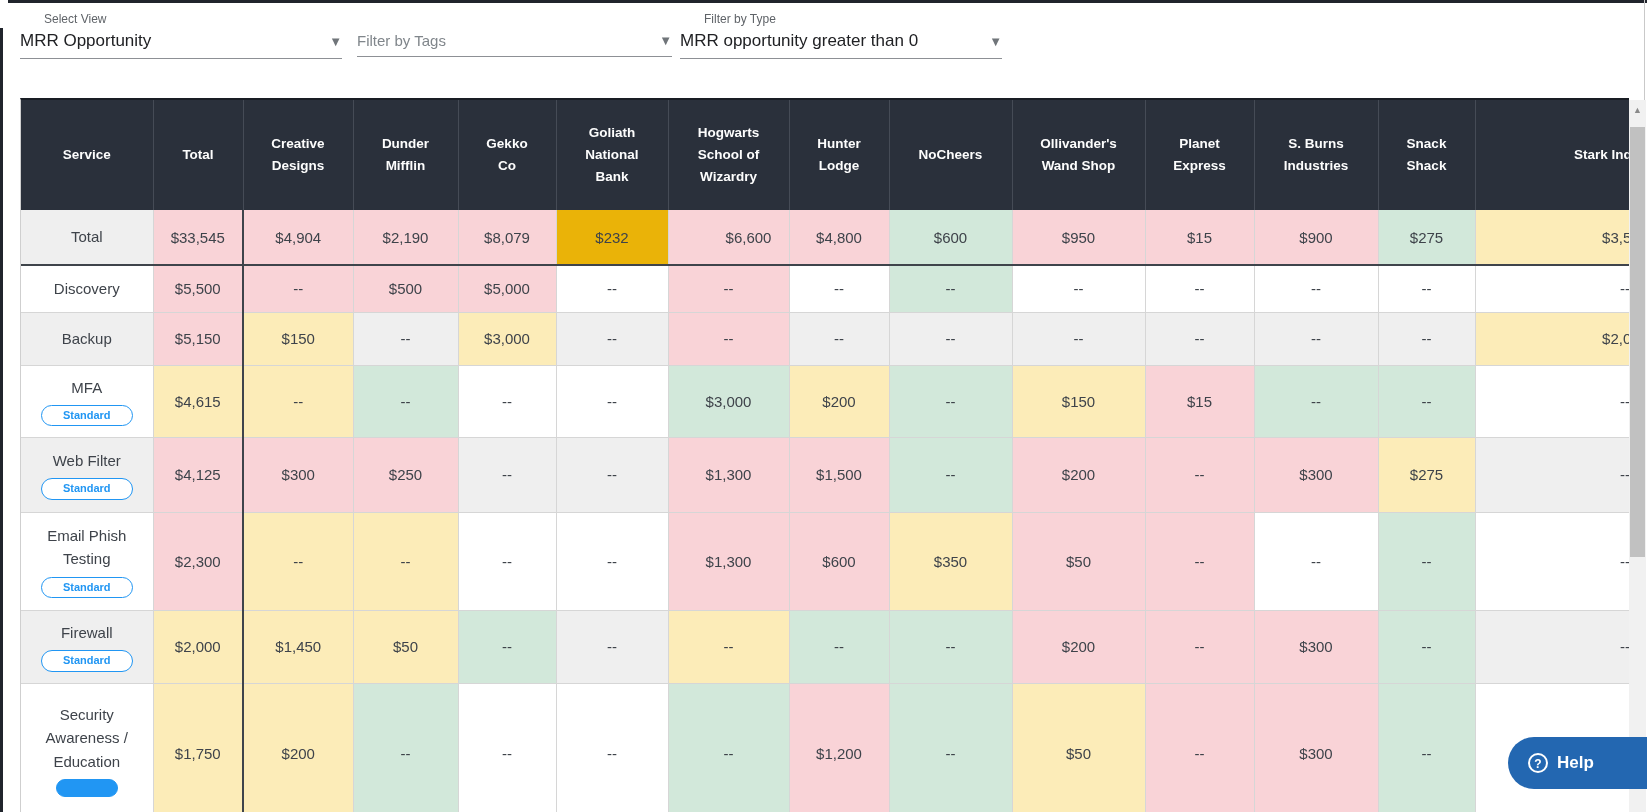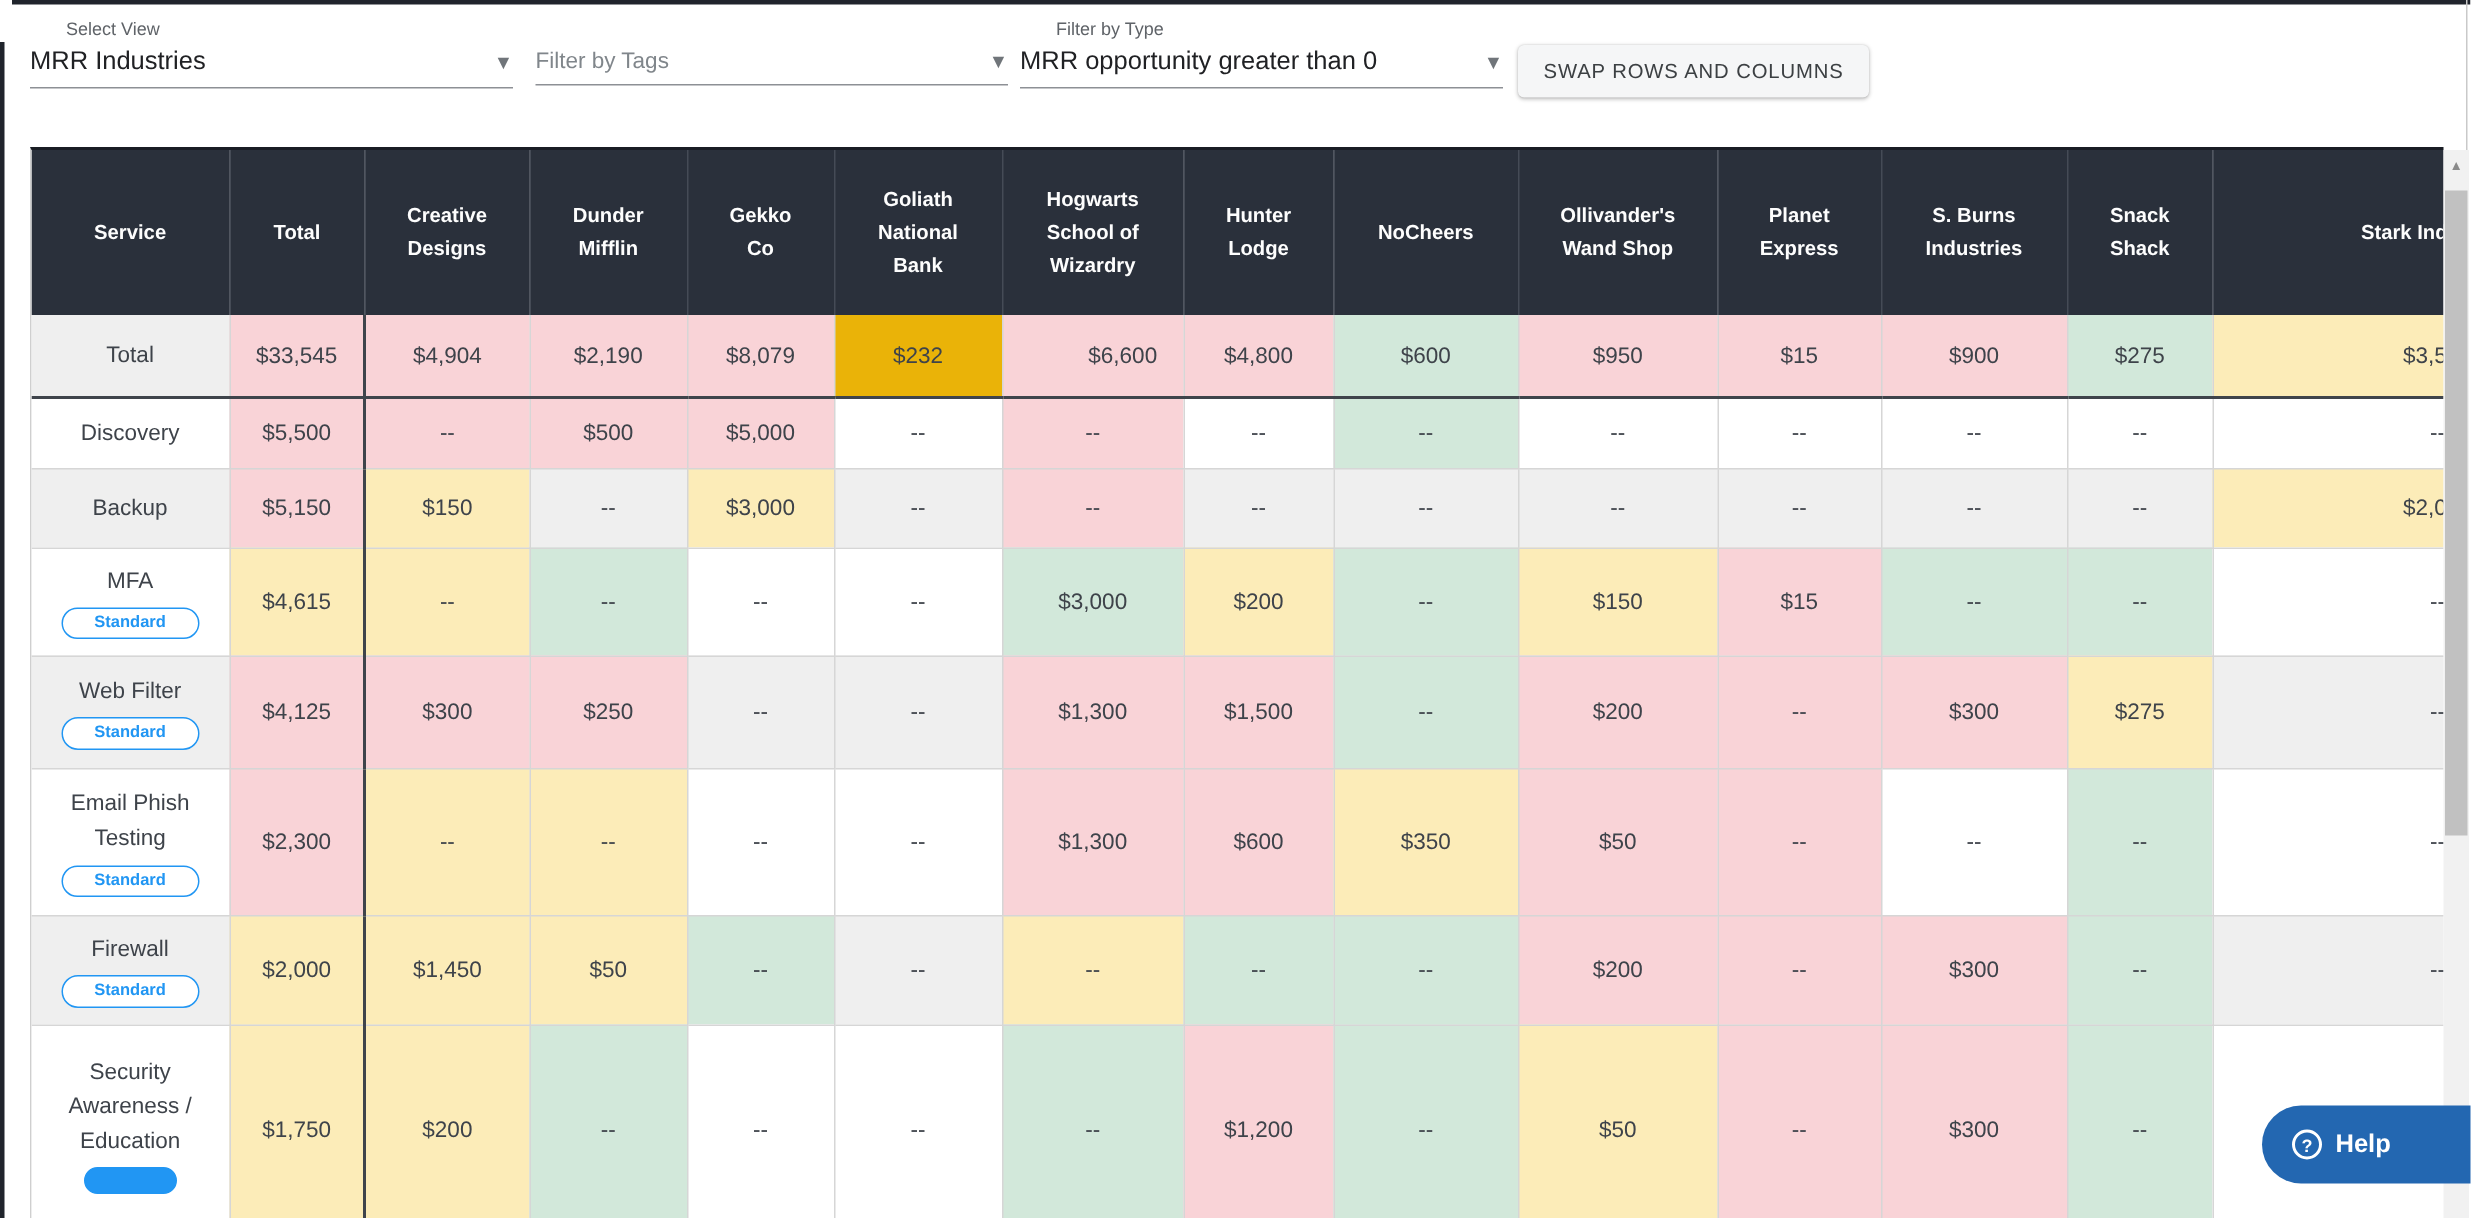--- a/index.html
+++ b/index.html
@@ -82,38 +82,37 @@
 <body>
 
 <div class="top-edge"></div>
 <div class="left-edge"></div>
 <div class="right-edge"></div>
 
 <div class="toolbar">
   <div class="field" id="f-view">
     <div class="lbl">Select View</div>
     <div class="val-row">
-      <span class="val">MRR Industries</span>
+      <span class="val">MRR Opportunity</span>
       <span class="caret">▼</span>
     </div>
   </div>
   <div class="field" id="f-tags">
     <div class="val-row">
       <span class="val placeholder">Filter by Tags</span>
       <span class="caret">▼</span>
     </div>
   </div>
   <div class="field" id="f-type">
     <div class="lbl">Filter by Type</div>
     <div class="val-row">
       <span class="val">MRR opportunity greater than 0</span>
       <span class="caret">▼</span>
     </div>
   </div>
-  <button class="swap-btn">SWAP ROWS AND COLUMNS</button>
 </div>
 
 <div class="table-wrap">
   <table id="grid" style="width: 1754px;">
       <colgroup>
         <col style="width: 132px;">
         <col style="width: 90px;">
         <col style="width: 110px;">
         <col style="width: 105px;">
         <col style="width: 98px;">

